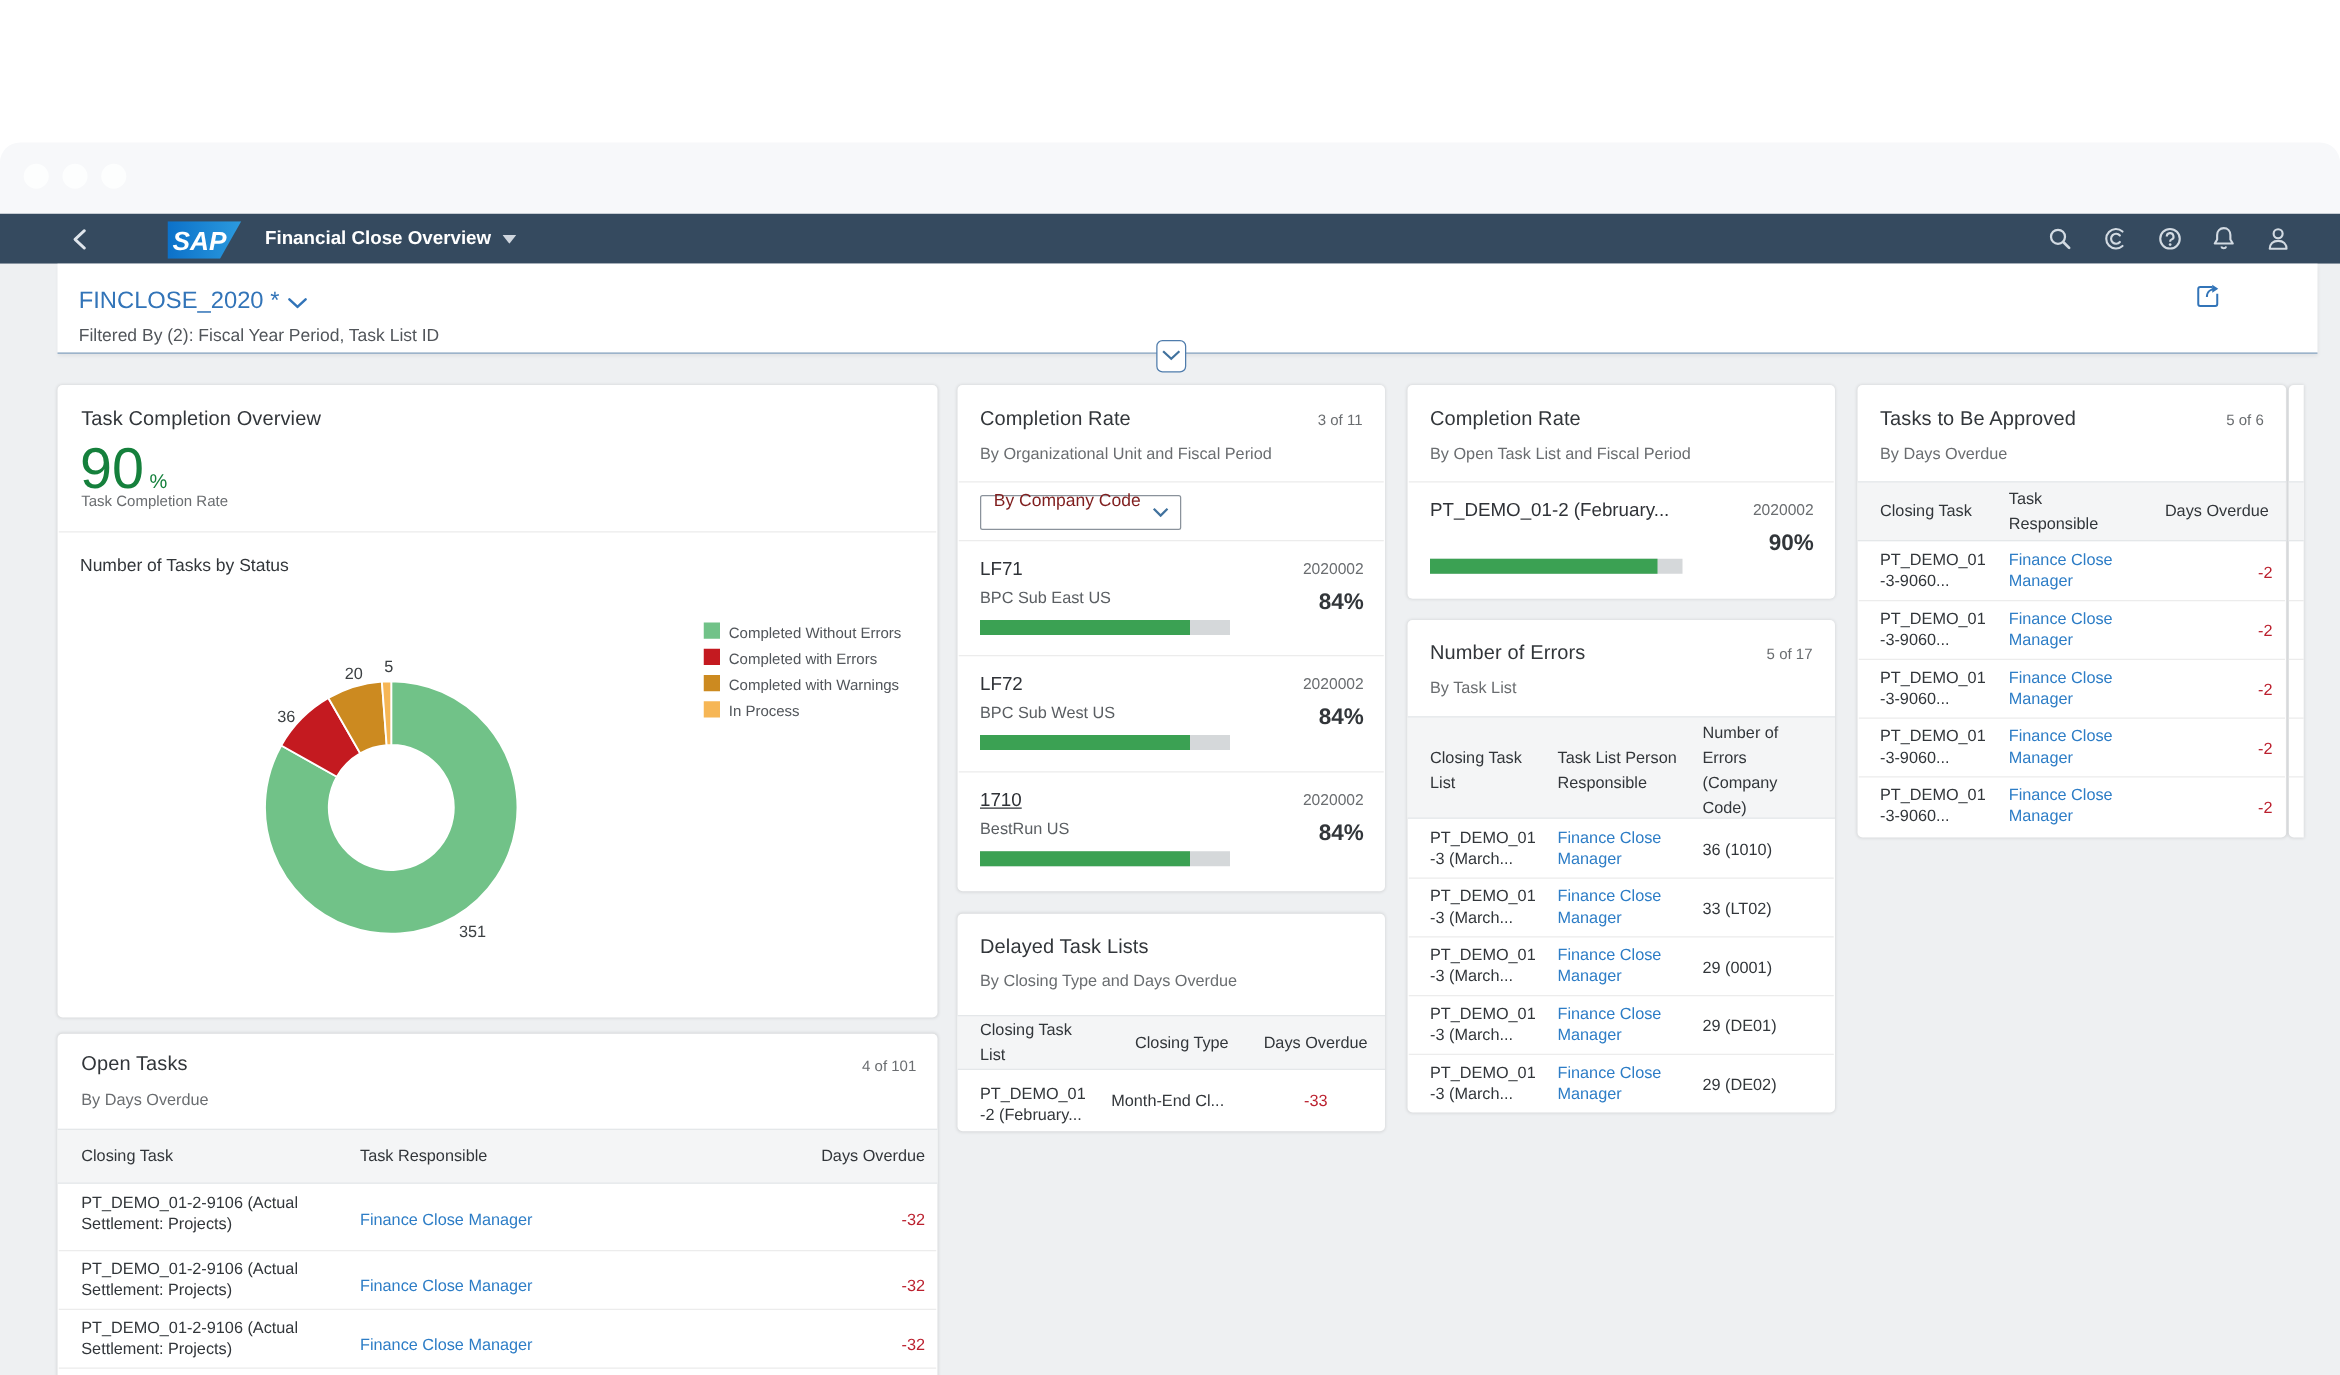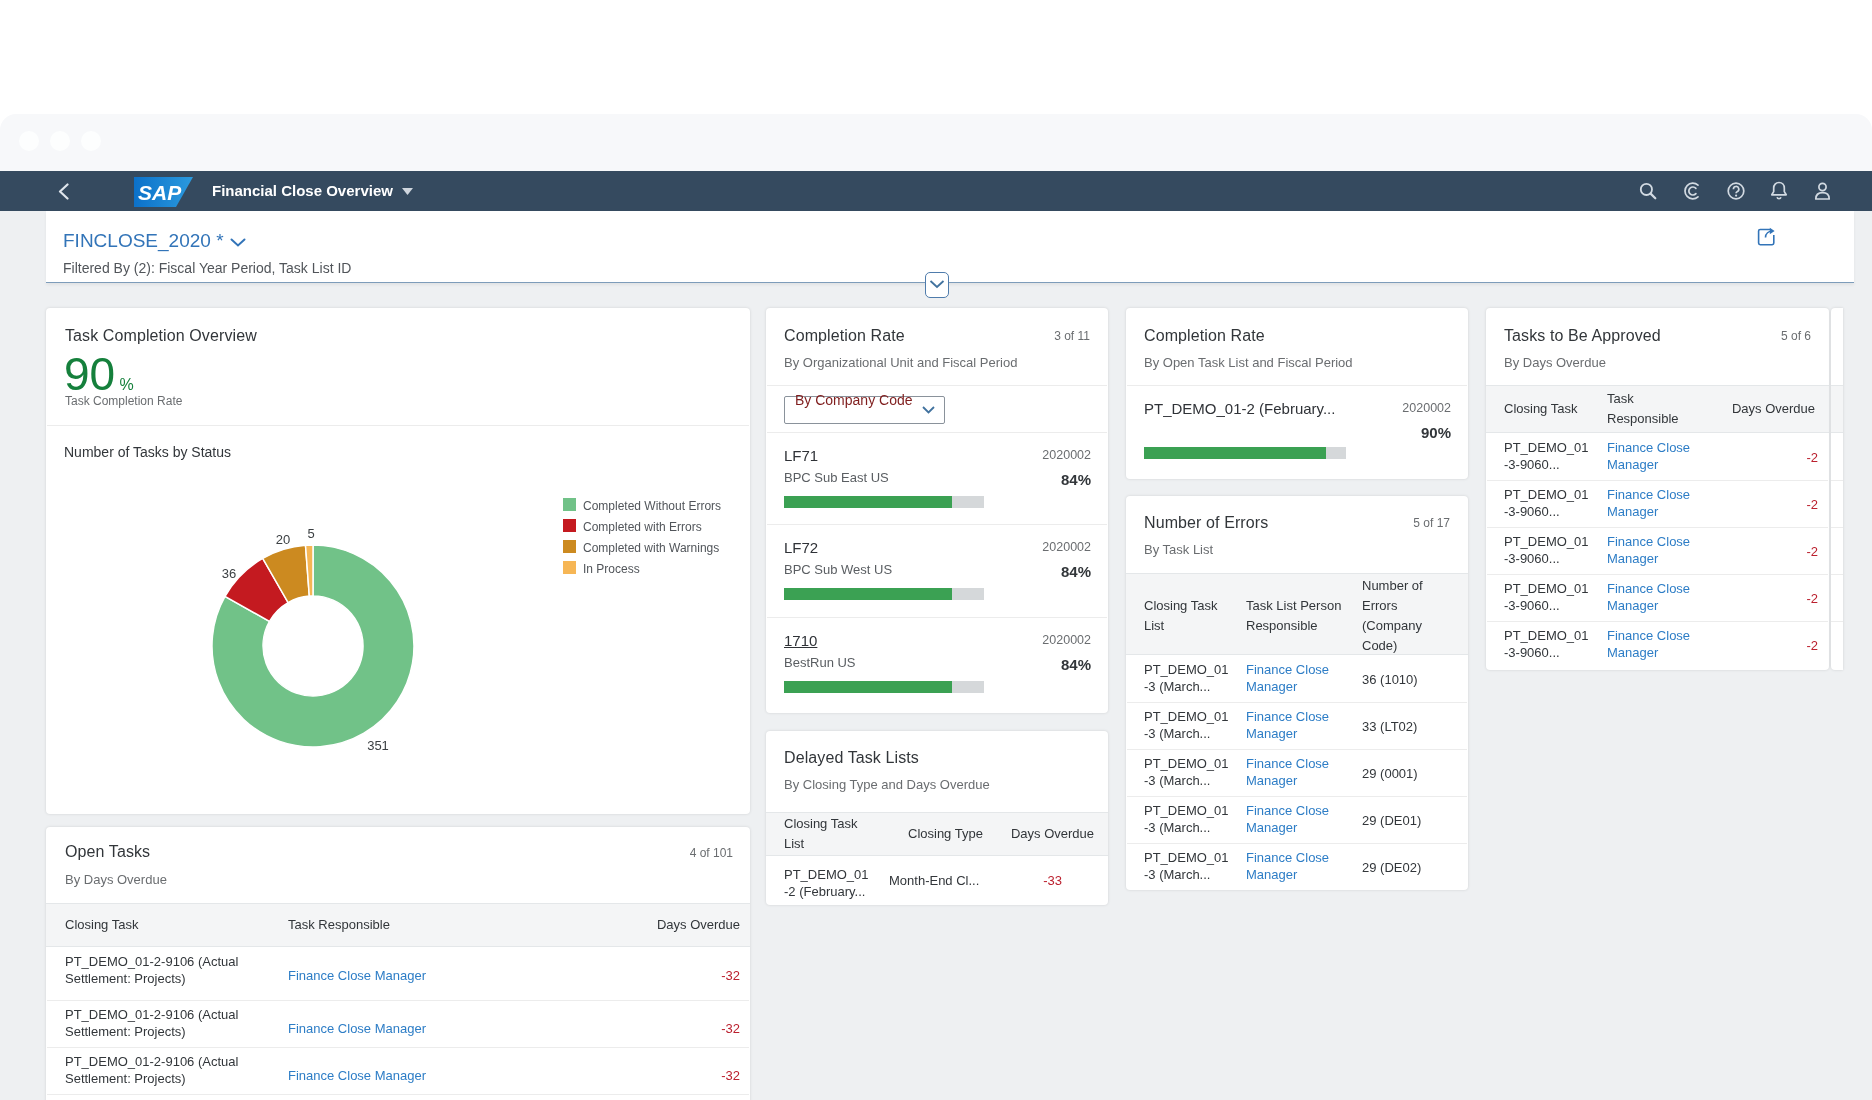--- a/index.html
+++ b/index.html
@@ -20,21 +20,21 @@
 .th { position:absolute; font-size:13px; color:#32363a; line-height:20px; }
 .td { position:absolute; font-size:13px; color:#32363a; line-height:17px; }
 .link { color:#2d7dc6; }
 .neg { color:#bb202e; }
 .rdiv { position:absolute; height:1px; background:#ececec; }
 .bar { position:absolute; height:12px; background:#d5d8da; }
 .bar > div { height:12px; background:#3ba153; }
 .ltitle { position:absolute; font-size:15px; color:#2f3237; }
 .lsub { position:absolute; font-size:13px; color:#5a5e62; }
 .rgray { position:absolute; font-size:12.5px; color:#6a6d70; text-align:right; }
-.rpct { position:absolute; font-size:15px; font-weight:bold; color:#32363a; text-align:right; }
+.rpct { position:absolute; font-size:18px; font-weight:bold; color:#32363a; text-align:right; }
 .dlabel { position:absolute; font-size:13px; color:#3c4043; transform:translate(-50%,-50%); }
 .legsq { position:absolute; width:13px; height:13px; }
 .legtx { position:absolute; font-size:12px; color:#51555a; }
 </style>
 </head>
 <body>
 <div id="stage">
   <div class="abs" id="winstrip"></div>
   <div class="abs dot" style="left:19px;"></div>
   <div class="abs dot" style="left:50px;"></div>

